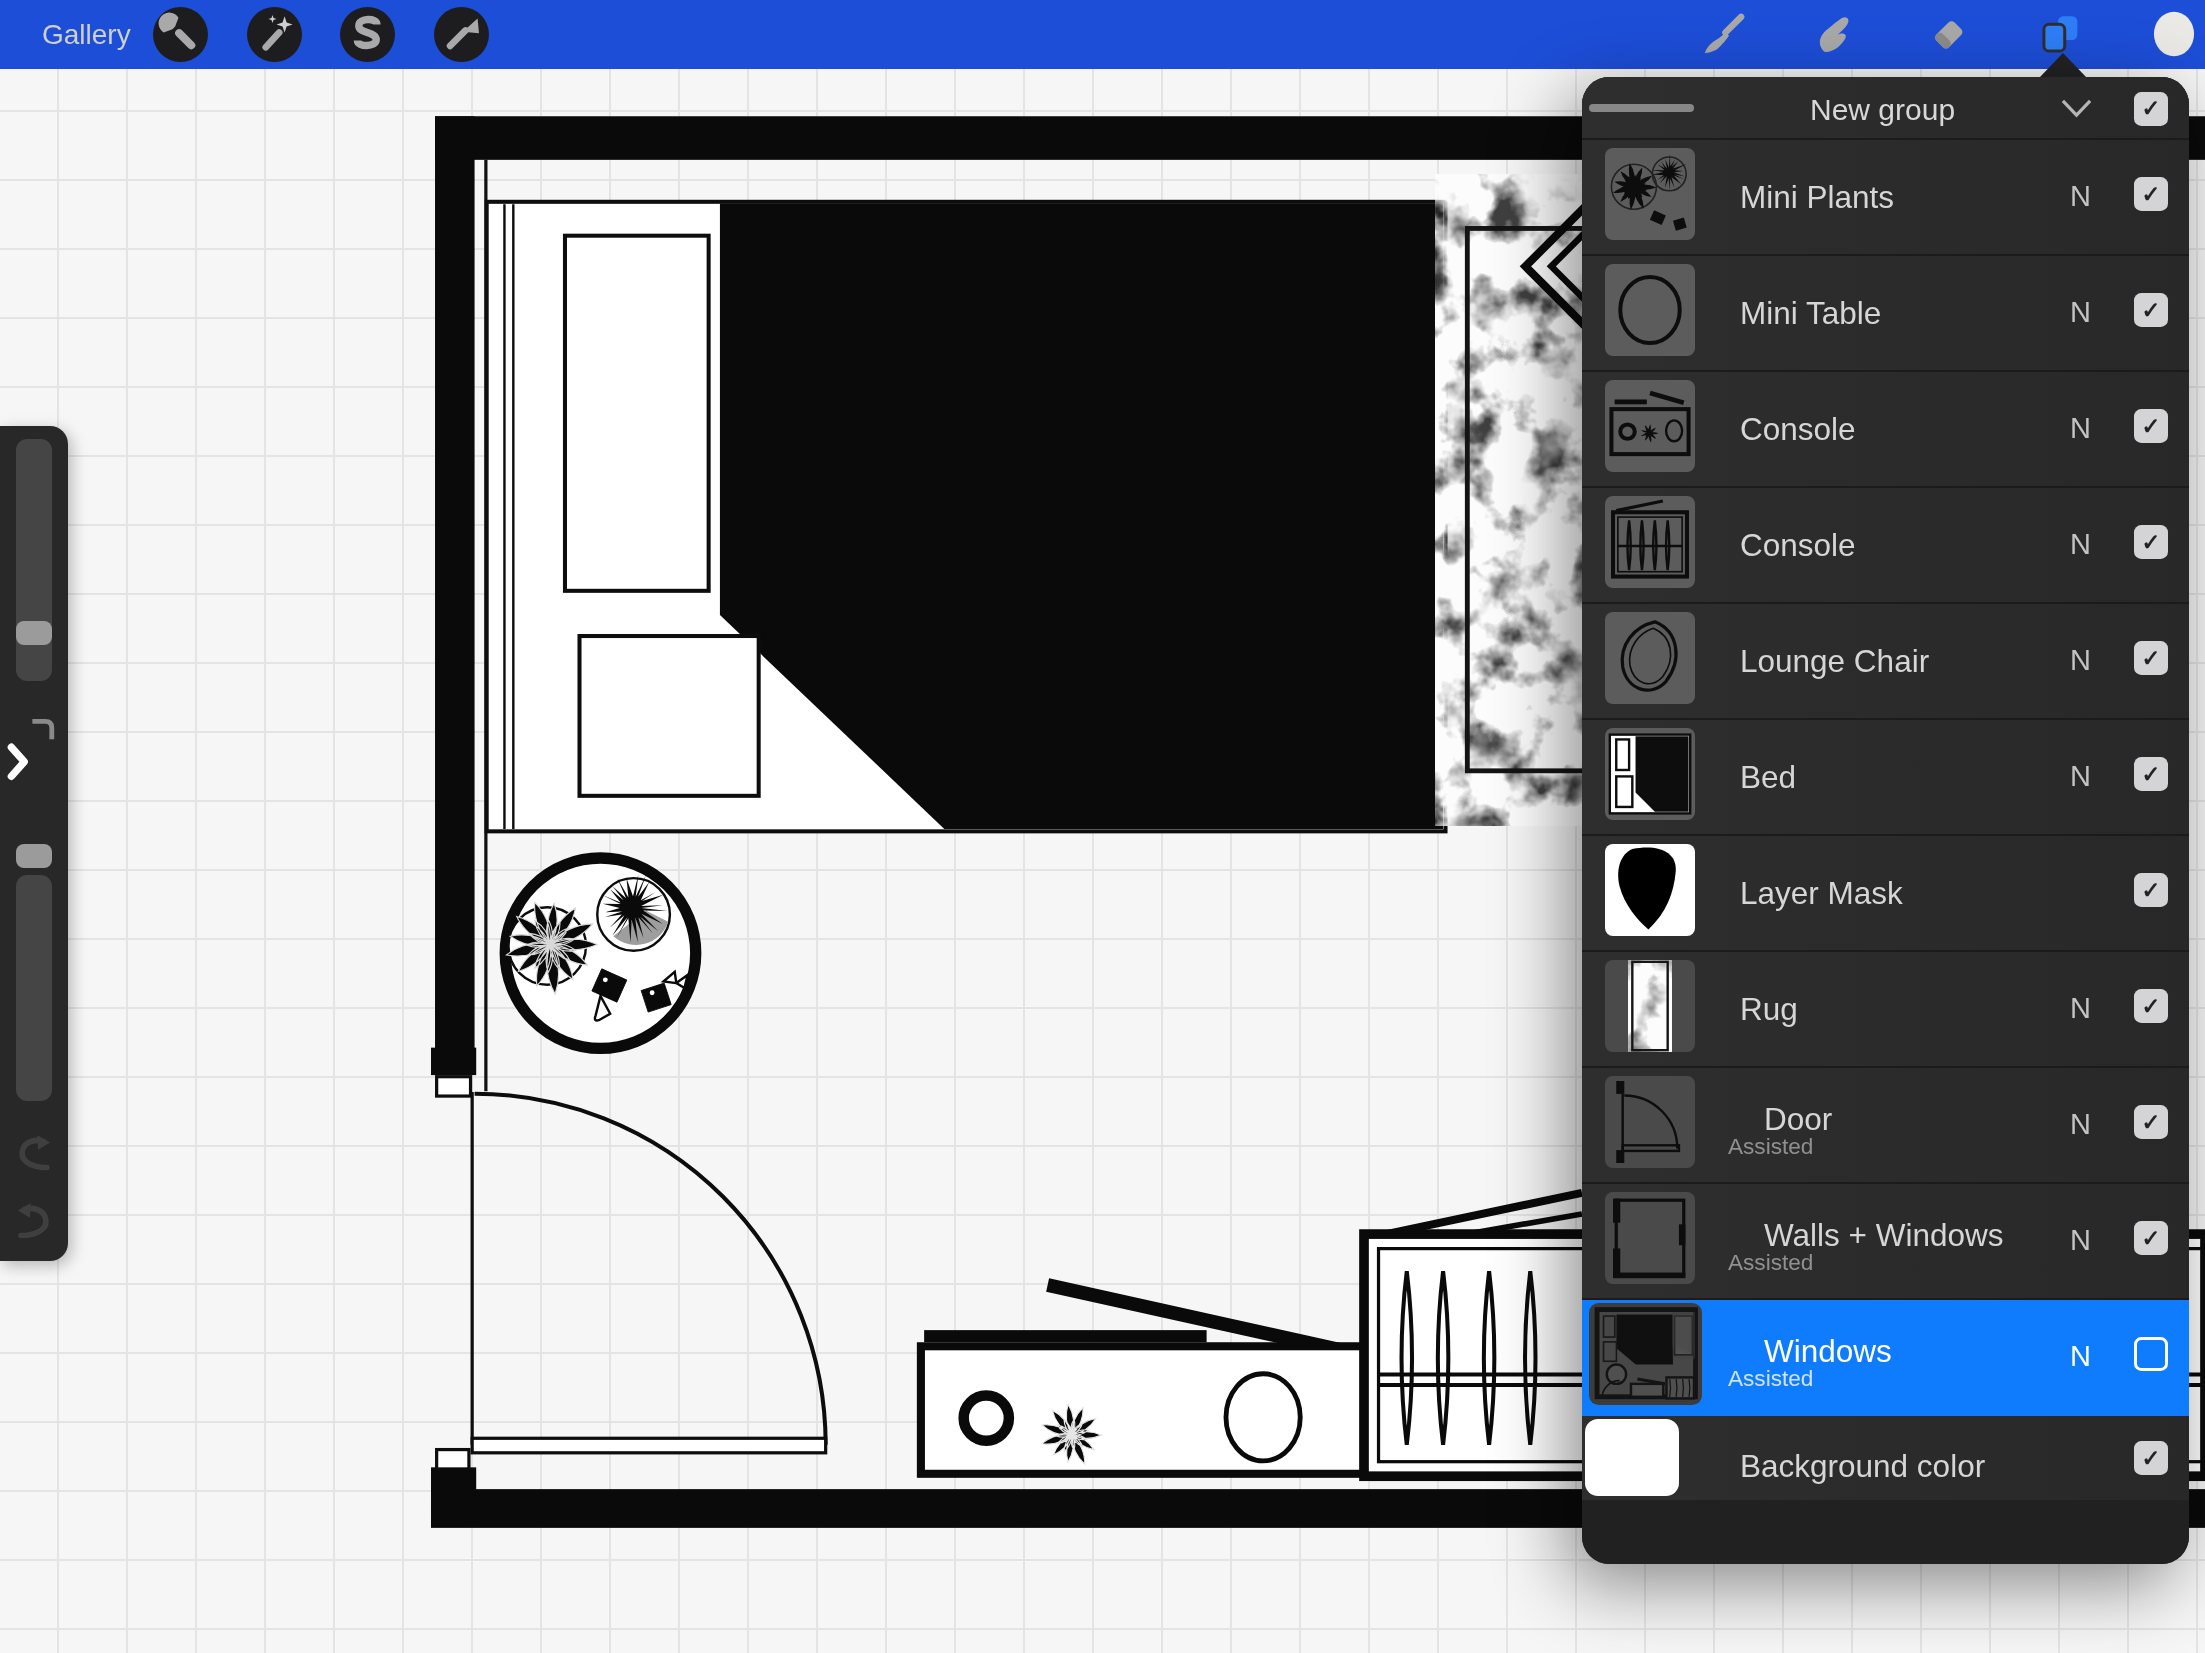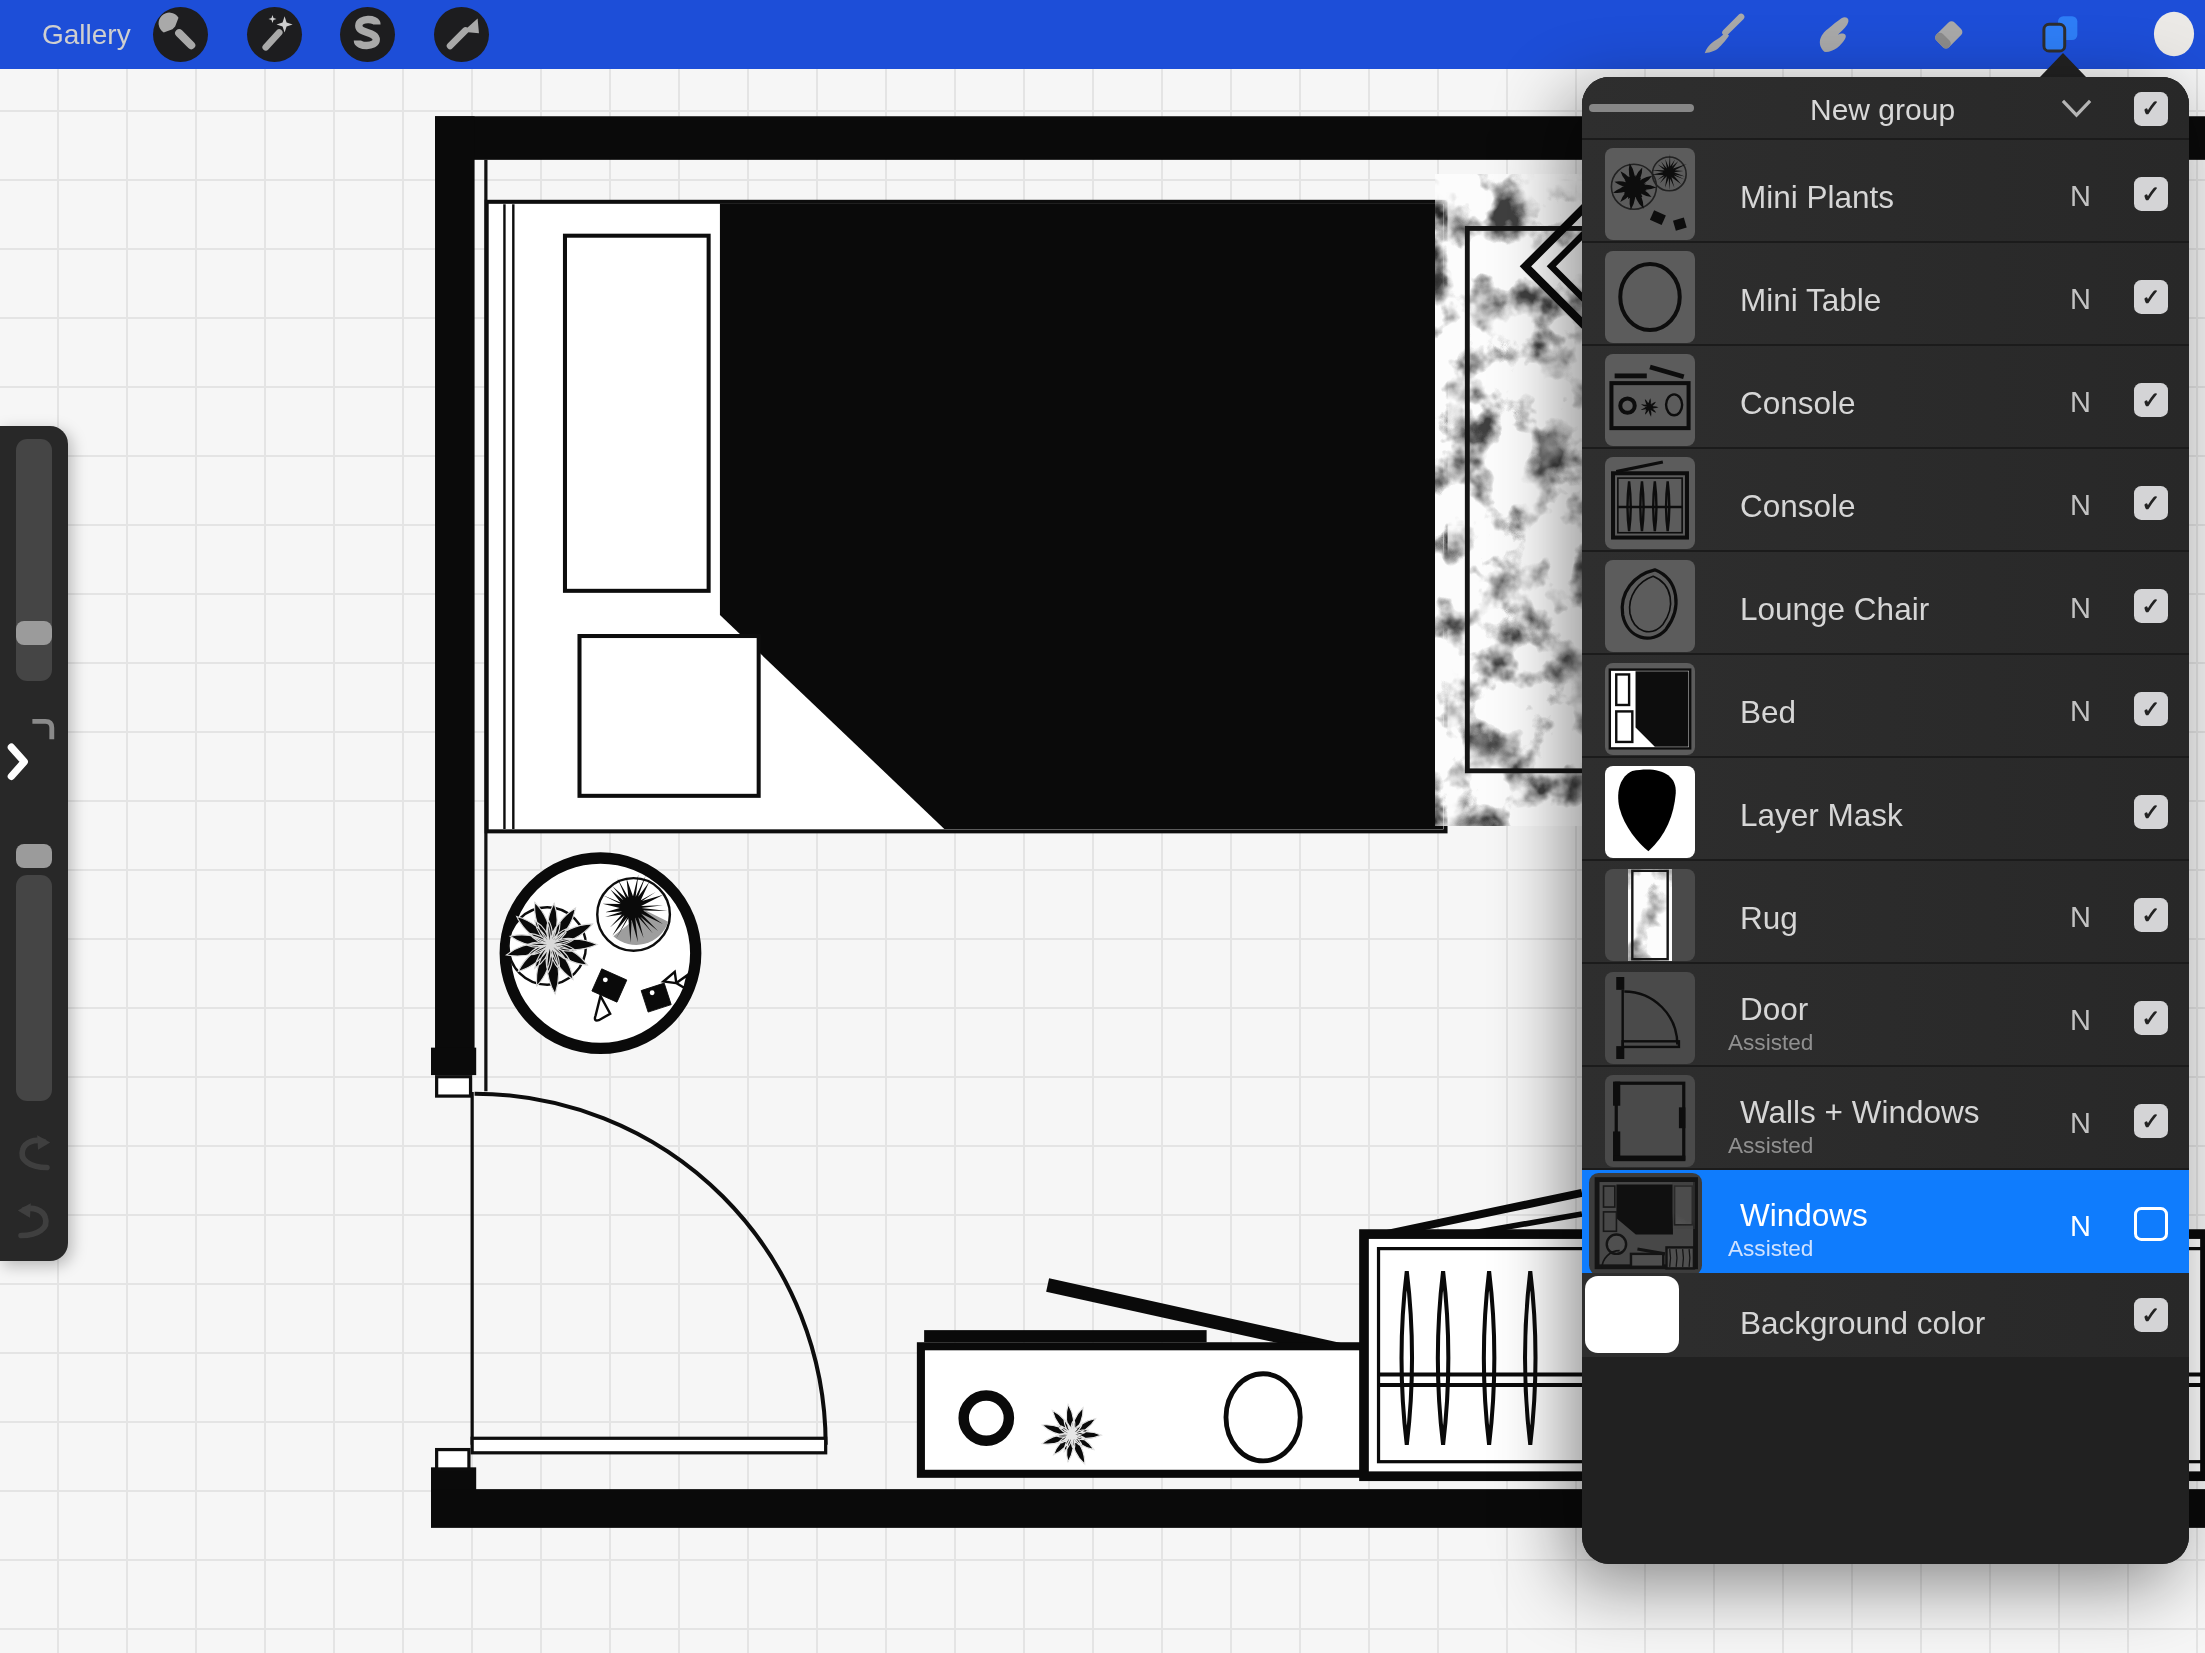--- a/index.html
+++ b/index.html
@@ -57,40 +57,40 @@
     background:#212121; border-radius:27.4px; overflow:hidden;
     box-shadow:-14.5px 19.4px 73px rgba(0,0,0,0.45);
     display:flex; flex-direction:column;
   }
   .panel-header { position:relative; height:143px; flex:0 0 auto; }
   .panel-title { position:absolute; left:32px; top:55px; font-size:40px; font-weight:bold; color:#ededed; }
   .add-layer-btn { position:absolute; right:27.4px; top:45px; font-size:53px; font-weight:200; color:#dcdcdc; line-height:53px; }
 
   .rows { flex:1 1 auto; display:flex; flex-direction:column; background:#212121; }
   .row {
-    position:relative; flex:0 0 auto; height:103px;
+    position:relative; flex:0 0 auto; height:116px;
     background:linear-gradient(90deg,#2e2e2e,#282828);
     border-bottom:2.4px solid #1b1b1b;
   }
   .row.group-row { height:63px; }
   .row.selected { background:#0f7cfd; border-bottom:none; }
   .row.bg-row { height:84px; border-bottom:none; }
 
   .thumb {
     position:absolute; left:22.6px; top:8px; width:90px; height:92px;
     background:#5c5c5c; border-radius:8px; overflow:hidden;
   }
   .thumb.white { background:#ffffff; }
   .thumb.dark { background:#4a4a4a; }
   .thumb svg { display:block; }
   .layout-thumb { left:6.5px; top:3.2px; width:113px; height:102px; border-radius:9.7px; background:#3c3c3c; }
   .bg-thumb { left:3.2px; top:3.2px; width:94px; height:77px; border-radius:13px; background:#ffffff; }
 
   .row-name { position:absolute; left:158px; top:39px; font-size:31.5px; color:#d6d6d6; white-space:nowrap; }
-  .row.has-sub .row-name { top:27px; }
+  .row.has-sub .row-name { top:33px;margin-left:24px; }
   .row-sub  { position:absolute; left:146px; top:66px; font-size:22.6px; color:#909090; }
   .row.selected .row-name { color:#ffffff; }
   .row.selected .row-sub { color:#cfe2ff; }
 
   .blend-badge { position:absolute; right:98px; top:40px; font-size:29px; color:#c3c3c3; }
   .row.selected .blend-badge { color:#ffffff; }
 
   .checkbox {
     position:absolute; right:21px; top:37px; width:34px; height:34px;
     background:#d4d4d6; border-radius:7.3px; display:flex; align-items:center; justify-content:center;

